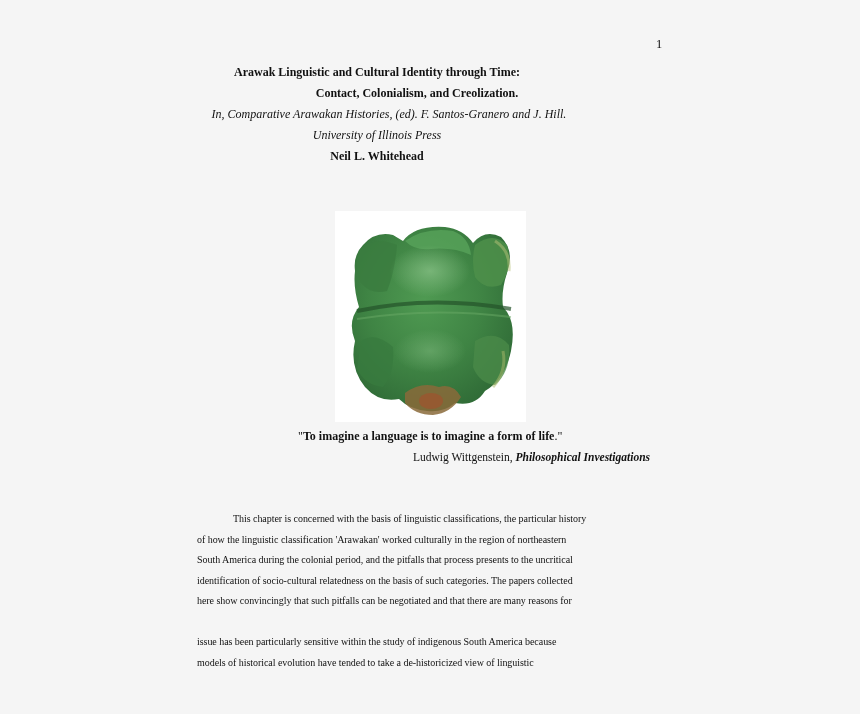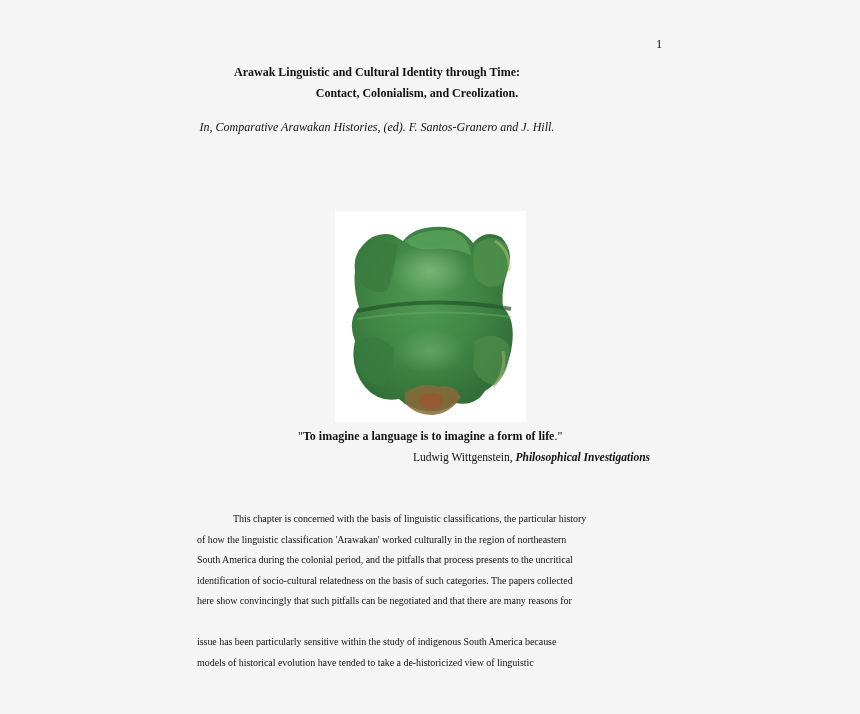--- a/index.html
+++ b/index.html
@@ -26,21 +26,21 @@
     left: 656px; top: 37px;
     font-size: 12.5px;
   }
   .center-line {
     left: 0; width: 754px;
     text-align: center;
     font-size: 12px;
   }
   .title-1 { top: 65px; font-weight: bold; }
   .title-2 { top: 86px; font-weight: bold; padding-left: 40px; }
-  .citation { top: 120px; font-style: italic; }
+  .citation { top: 107px; font-style: italic; padding-left: 12px; }
   .publisher { top: 128px; font-style: italic; }
   .author { top: 149px; font-weight: bold; }
 
   .figure {
     position: absolute;
     left: 335px; top: 211px;
     width: 191px; height: 211px;
     background: #ffffff;
     overflow: hidden;
   }
@@ -67,20 +67,22 @@
 </head>
 <body>
 
 <div class="page">
 
   <div class="abs page-number">1</div>
 
   <div class="abs center-line title-1">Arawak Linguistic and Cultural Identity through Time:</div>
   <div class="abs center-line title-2">Contact, Colonialism, and Creolization.</div>
   <div class="abs center-line citation">In, Comparative Arawakan Histories, (ed). F. Santos-Granero and J. Hill.</div>
+  <div class="abs center-line publisher">University of Illinois Press</div>
+  <div class="abs center-line author">Neil L. Whitehead</div>
 
   <div class="figure">
     <svg width="191" height="211" viewBox="0 0 191 211">
       <defs>
         <radialGradient id="jade" cx="45%" cy="40%" r="65%">
           <stop offset="0%" stop-color="#4f9a52"></stop>
           <stop offset="55%" stop-color="#3f8444"></stop>
           <stop offset="100%" stop-color="#2f6a36"></stop>
         </radialGradient>
         <radialGradient id="hl" cx="50%" cy="50%" r="50%">

